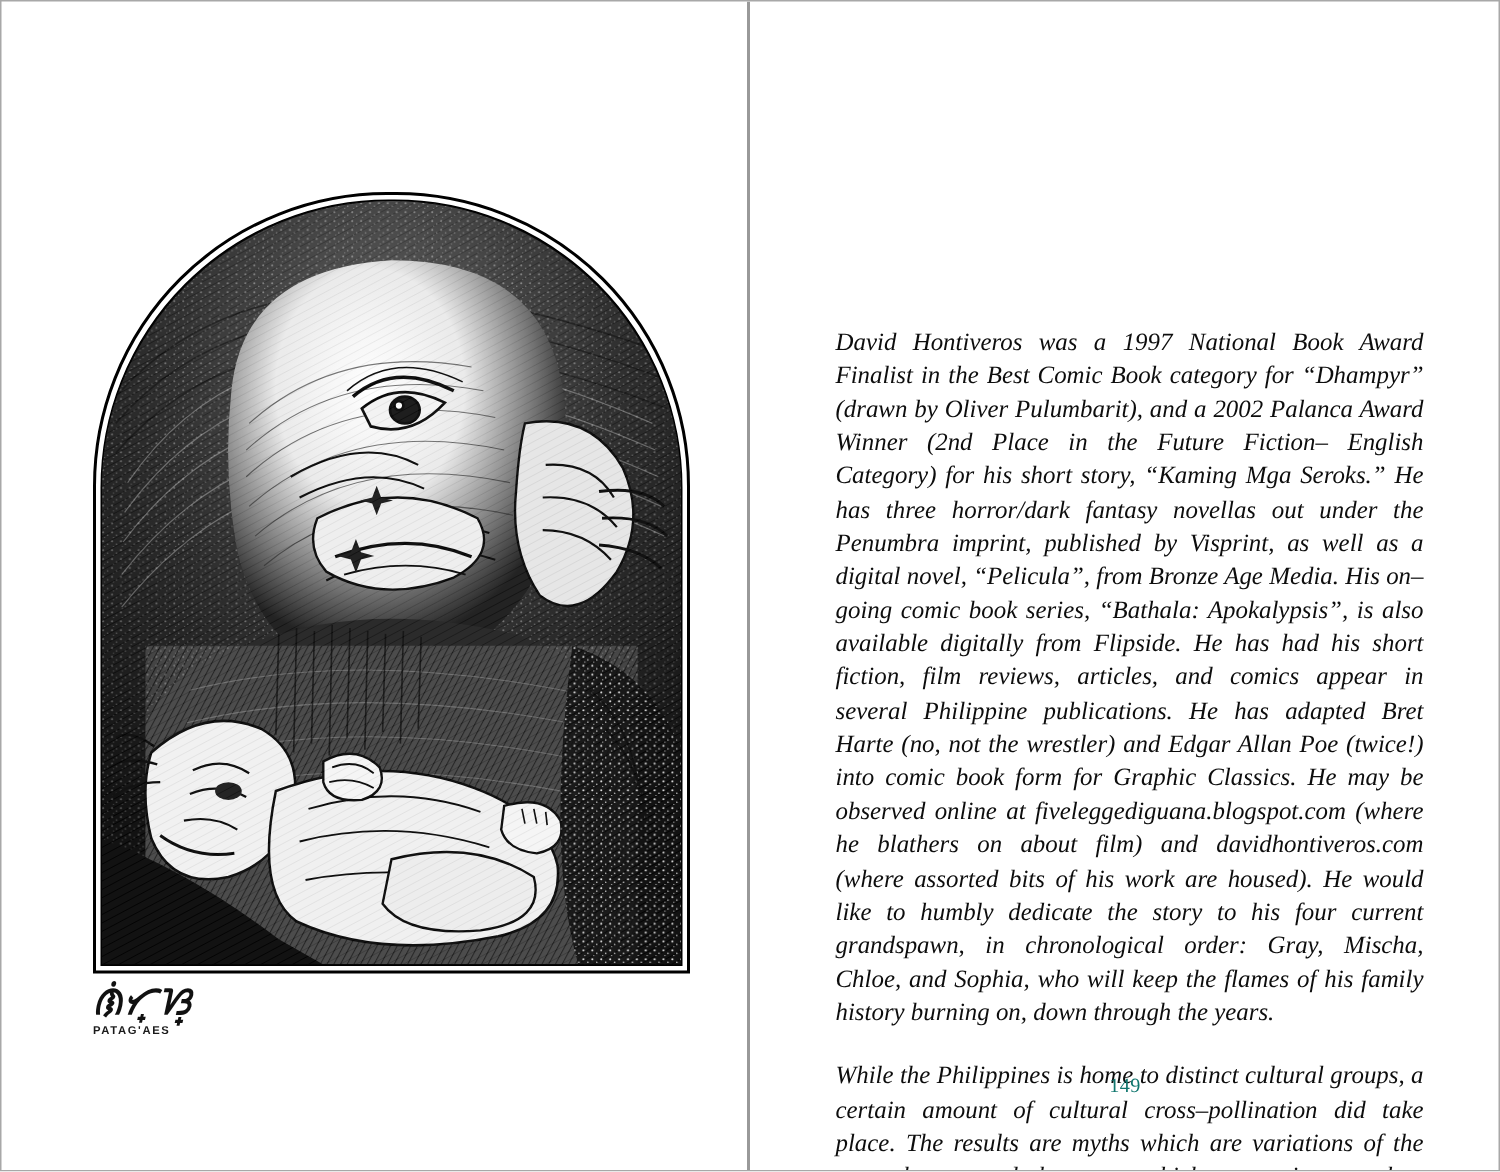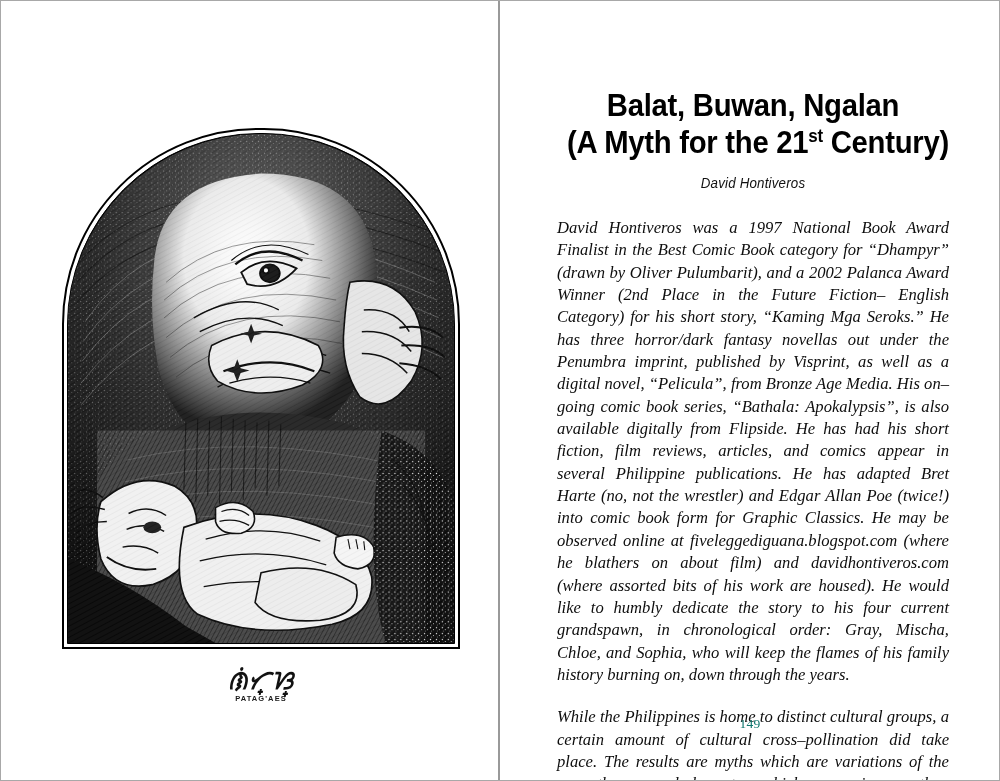--- a/index.html
+++ b/index.html
@@ -64,22 +64,21 @@
     box-sizing: border-box;
     border: 1.5px solid #000000;
     border-radius: 192px 192px 0 0;
     overflow: hidden;
     background: #0a0a0a;
   }
   .illo-svg { display: block; width: 100%; height: 100%; }
 
   .illo-caption {
     width: 398px;
-    text-align: center;
-    margin-top: 19px;
+    margin-top: 7px;
   }
   .glyph-mark {
     display: block;
     font-family: "DejaVu Sans", sans-serif;
     font-size: 23px;
     line-height: 1.05;
     letter-spacing: 1px;
     color: #111111;
     font-style: italic;
     font-weight: 600;
@@ -372,29 +371,20 @@
         <span class="caption-name">PATAG'AES</span>
       </div>
 
     </div>
   </div>
 
   <div class="gutter"></div>
 
   <div class="page-right">
 
-    <div class="title-block">
-      <h1 class="book-title">
-        <span class="line">Balat, Buwan, Ngalan</span>
-        <span class="line">
-          <span>(A Myth for the 21</span><sup>st</sup><span> Century)</span>
-        </span>
-      </h1>
-      <div class="byline">David Hontiveros</div>
-    </div>
 
     <div class="body-block">
       <p class="body-para">David Hontiveros was a 1997 National Book Award Finalist in the Best Comic Book category for “Dhampyr” (drawn by Oliver Pulumbarit), and a 2002 Palanca Award Winner (2nd Place in the Future Fiction– English Category) for his short story, “Kaming Mga Seroks.” He has three horror/dark fantasy novellas out under the Penumbra imprint, published by Visprint, as well as a digital novel, “Pelicula”, from Bronze Age Media. His on–going comic book series, “Bathala: Apokalypsis”, is also available digitally from Flipside. He has had his short fiction, film reviews, articles, and comics appear in several Philippine publications.  He has adapted Bret Harte (no, not the wrestler) and Edgar Allan Poe (twice!) into comic book form for Graphic Classics. He may be observed online at fiveleggediguana.blogspot.com (where he blathers on about film) and davidhontiveros.com (where assorted bits of his work are housed). He would like to humbly dedicate the story to his four current grandspawn, in chronological order: Gray, Mischa, Chloe, and Sophia, who will keep the flames of his family history burning on, down through the years.</p>
       <p class="body-para">While the Philippines is home to distinct cultural groups, a certain amount of cultural cross–pollination did take place. The results are myths which are variations of the same themes, and characters which appear in more than one culture, or who bear the same name but with an altered form. But, as David says of</p>
     </div>
 
     <div class="folio">149</div>
   </div>
 
 </div>

